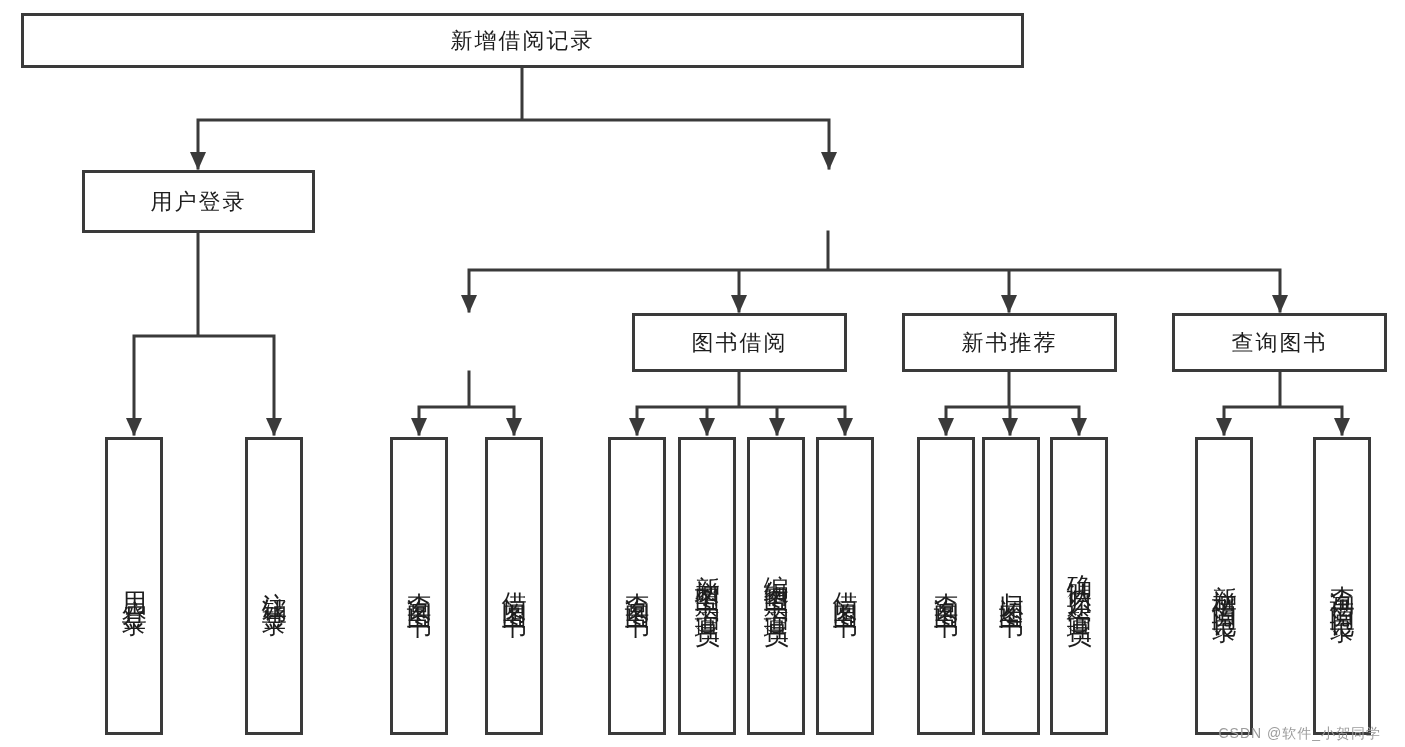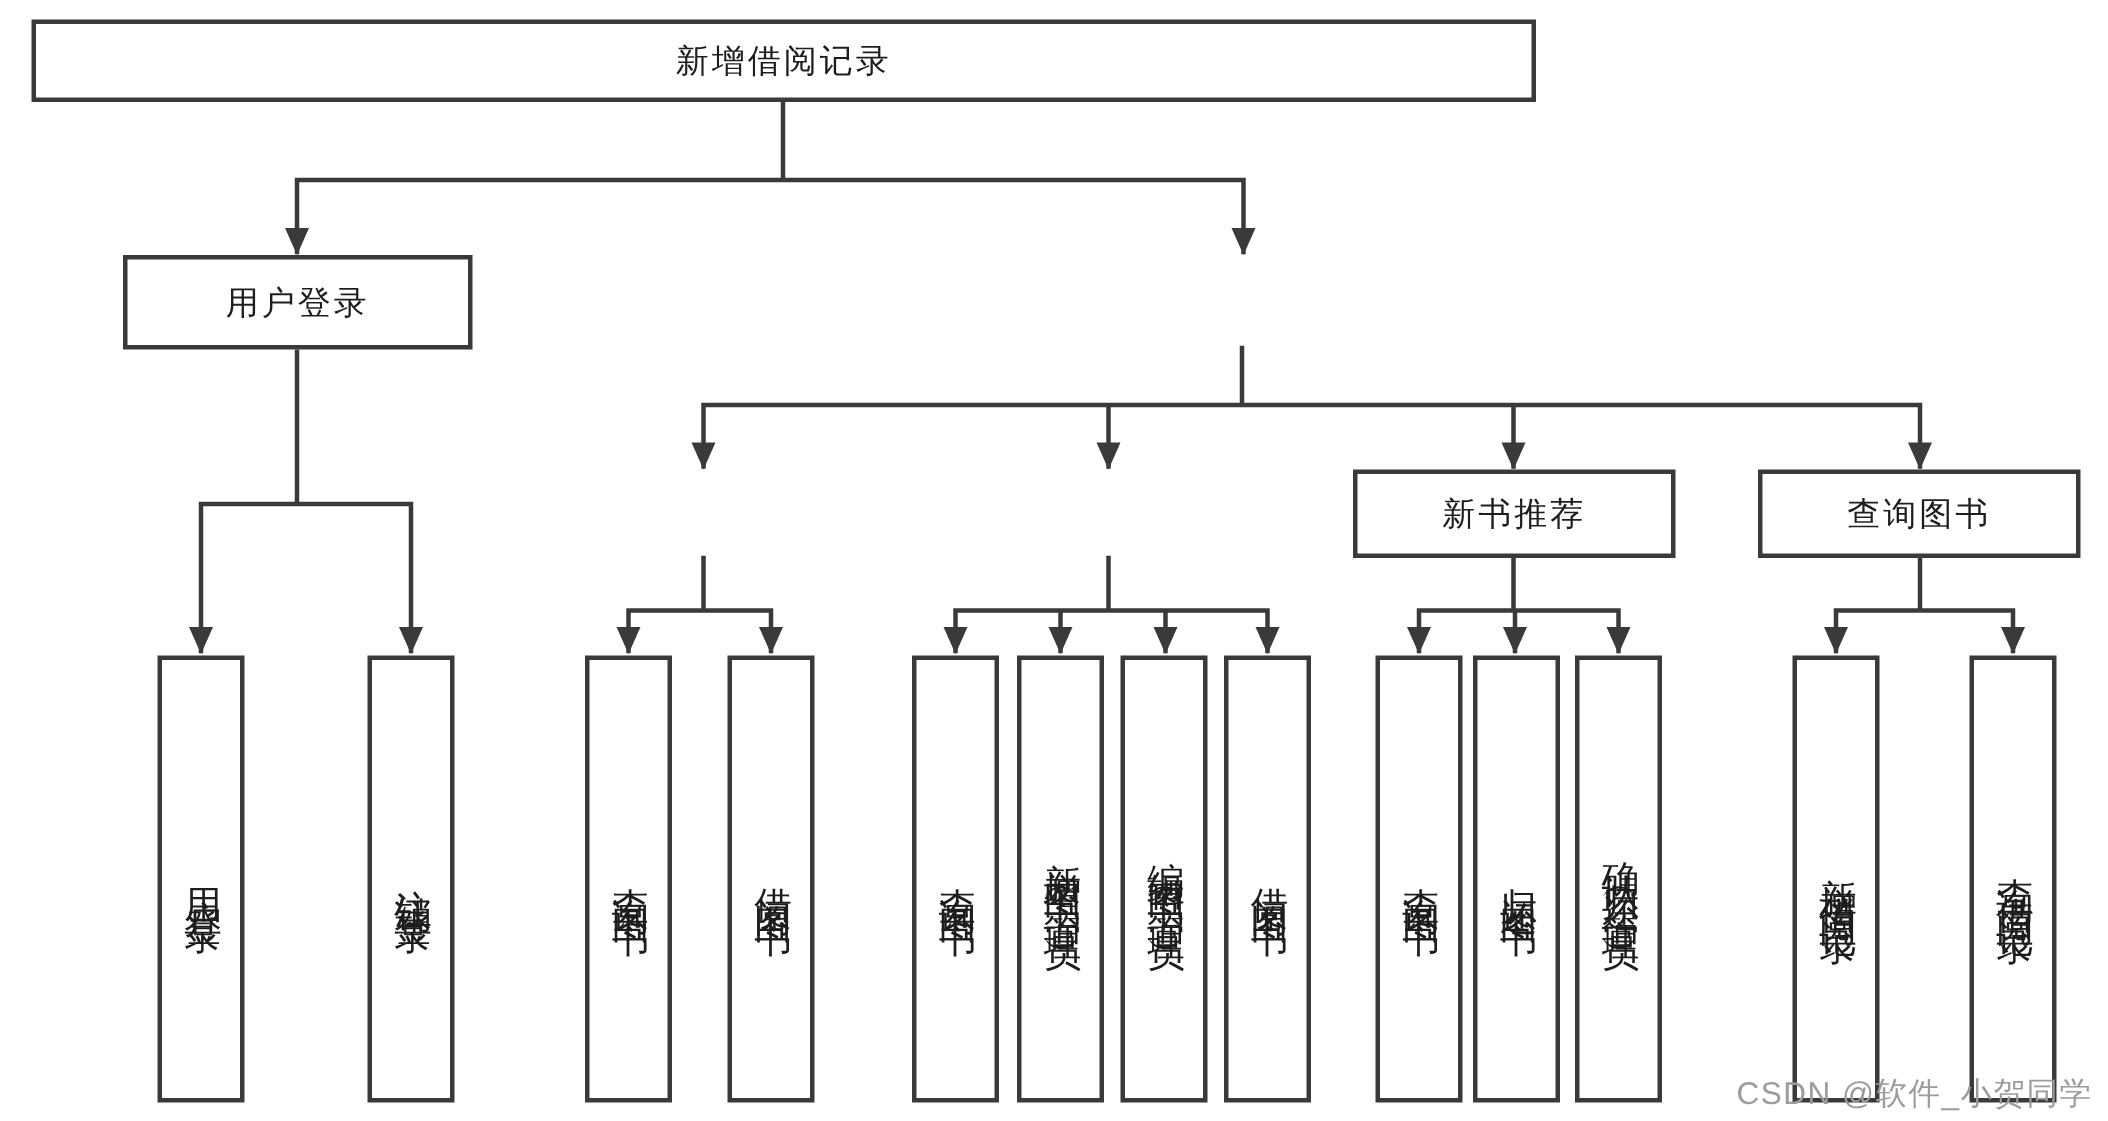--- a/index.html
+++ b/index.html
@@ -36,23 +36,23 @@
   }
   .vbox span {
     writing-mode: vertical-rl;
     text-orientation: mixed;
     font-size: 25px;
     letter-spacing: 7px;
     line-height: 1.1;
   }
   .watermark {
     position: absolute;
-    right: 10px;
+    right: 24px;
     bottom: 4px;
-    font-size: 21px;
+    font-size: 14px;
     letter-spacing: 1px;
     color: var(--wm);
     white-space: nowrap;
   }
 </style>
 </head>
 <body>
 
 <div class="stage">
 
@@ -104,20 +104,23 @@
   </svg>
 
   <div class="node hbox" style="left:21px;top:13px;width:1003px;height:55px">
     <span>新增借阅记录</span>
   </div>
 
   <div class="node hbox" style="left:82px;top:170px;width:233px;height:63px">
     <span>用户登录</span>
   </div>
 
+  <div class="node hbox" style="left:632px;top:313px;width:215px;height:59px">
+    <span>图书借阅</span>
+  </div>
   <div class="node hbox" style="left:902px;top:313px;width:215px;height:59px">
     <span>新书推荐</span>
   </div>
   <div class="node hbox" style="left:1172px;top:313px;width:215px;height:59px">
     <span>查询图书</span>
   </div>
 
   <div class="node vbox" style="left:105px;top:437px;width:58px;height:298px">
     <span>用户登录</span>
   </div>

